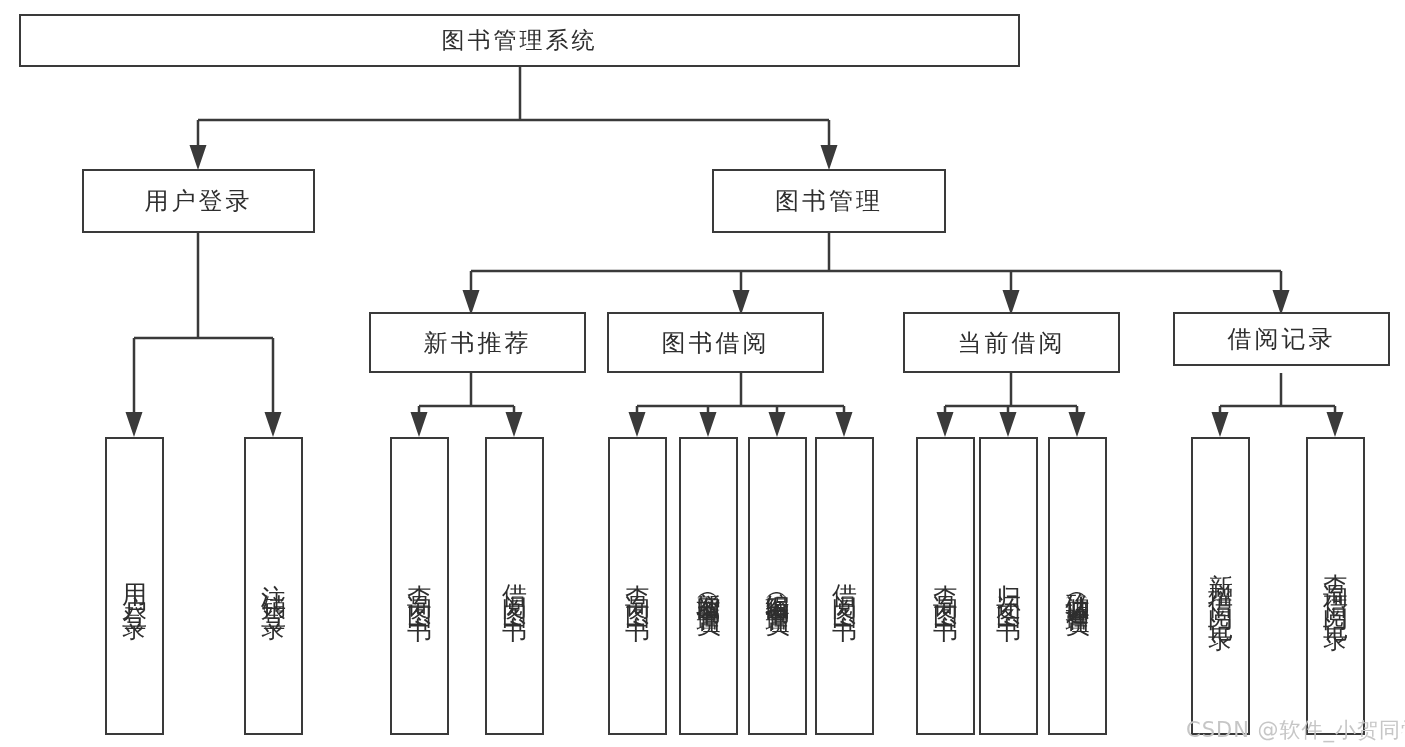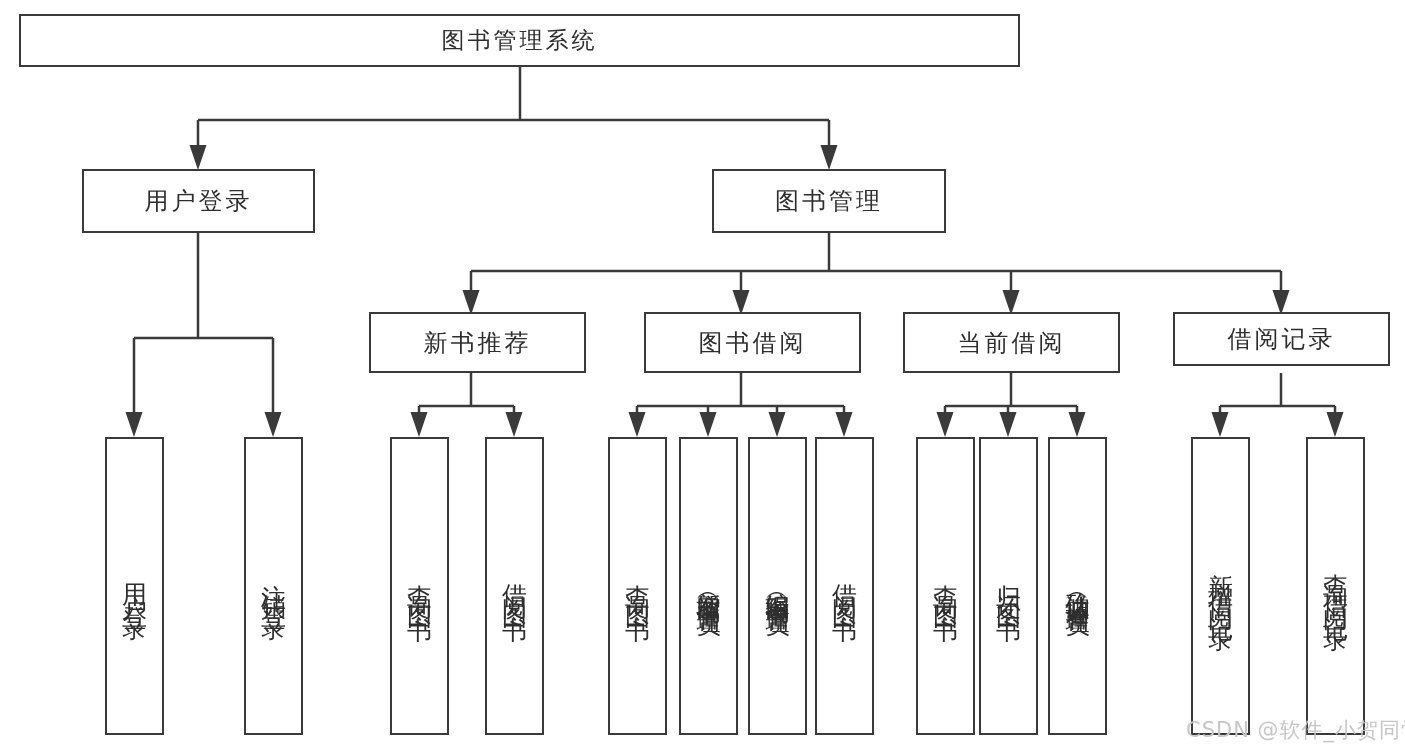--- a/index.html
+++ b/index.html
@@ -125,21 +125,21 @@
   <div class="box h" style="left:82px; top:169px; width:233px; height:64px;">
     <span class="label">用户登录</span>
   </div>
   <div class="box h" style="left:712px; top:169px; width:234px; height:64px;">
     <span class="label">图书管理</span>
   </div>
 
   <div class="box h" style="left:363px; top:312px; width:217px; height:61px;margin-left:6px;">
     <span class="label">新书推荐</span>
   </div>
-  <div class="box h" style="left:644px; top:312px; width:217px; height:61px;">
+  <div class="box h" style="left:607px; top:312px; width:217px; height:61px;">
     <span class="label">图书借阅</span>
   </div>
   <div class="box h" style="left:903px; top:312px; width:217px; height:61px;font-family:Liberation Serif, serif;">
     <span class="label">当前借阅</span>
   </div>
   <div class="box h" style="left:1173px; top:312px; width:217px; height:54px;">
     <span class="label">借阅记录</span>
   </div>
 
   <div class="box v" style="left:105px; top:437px; width:59px; height:298px;">

